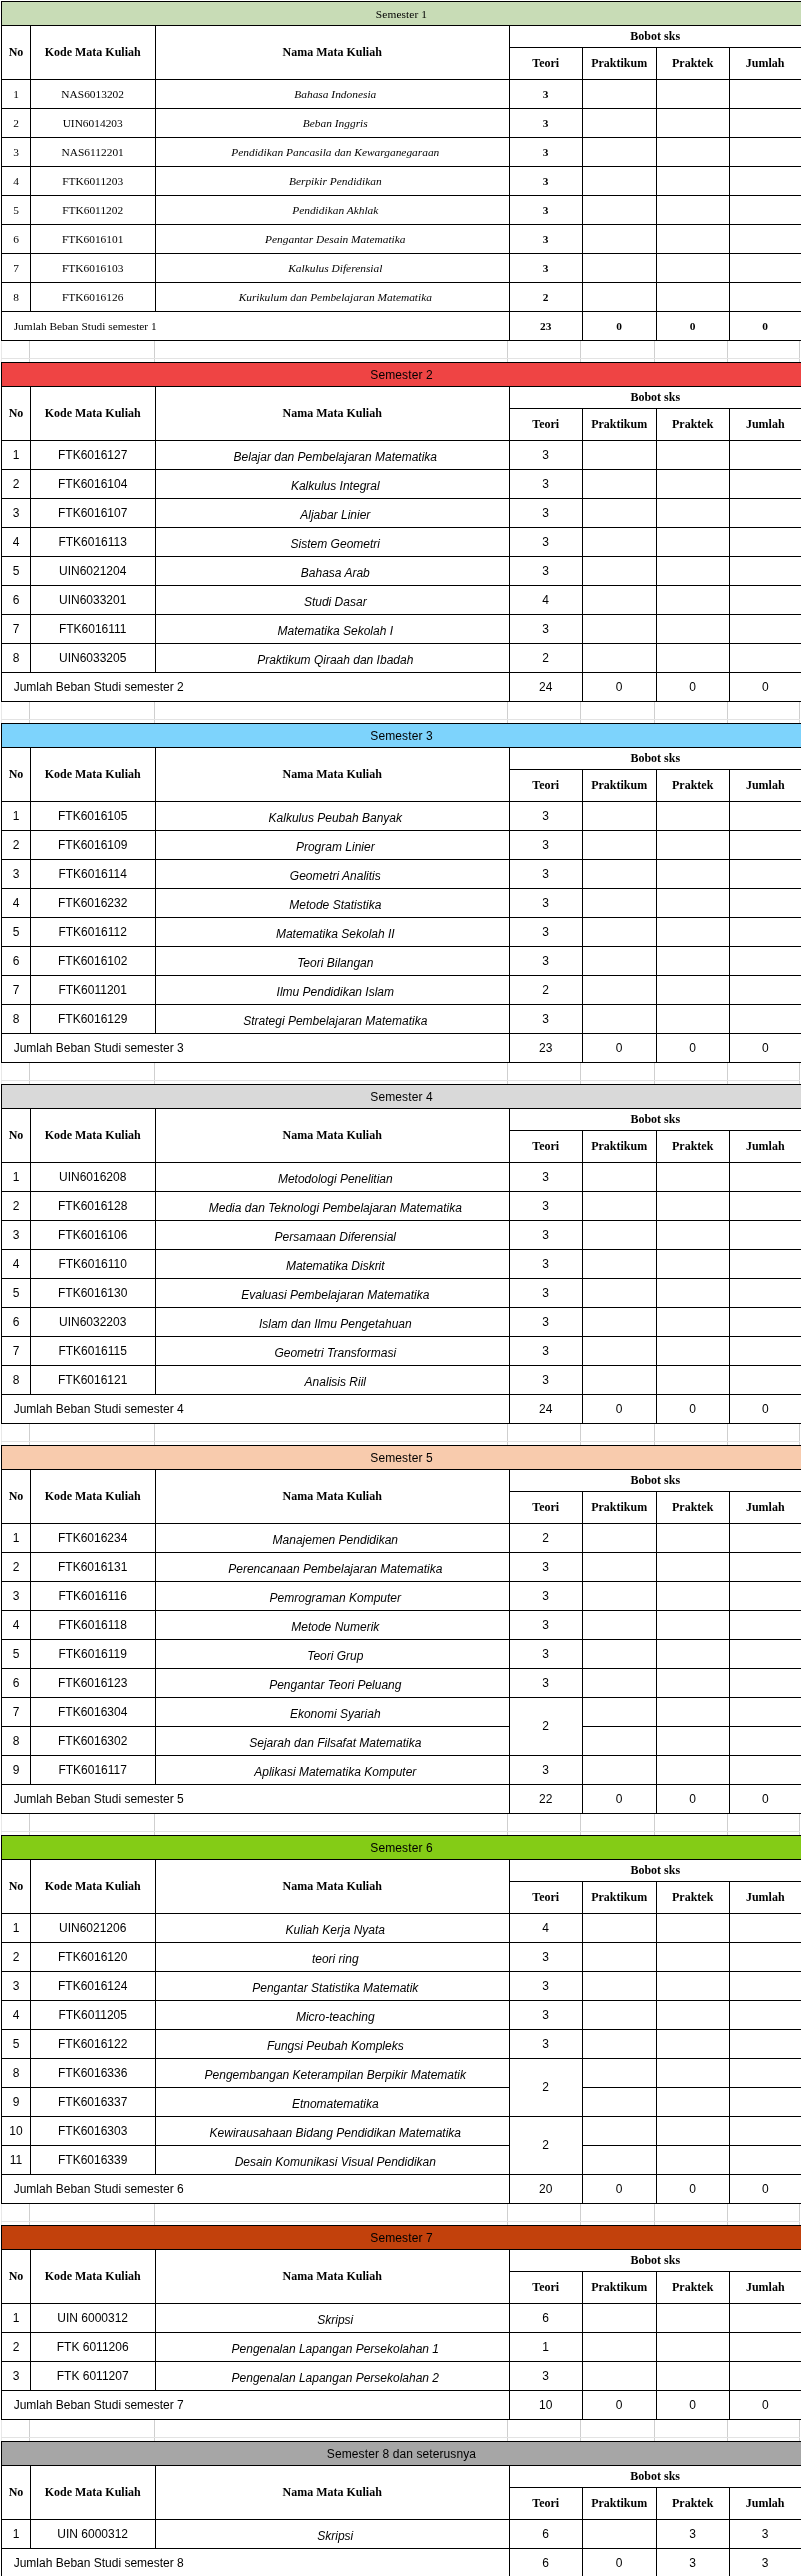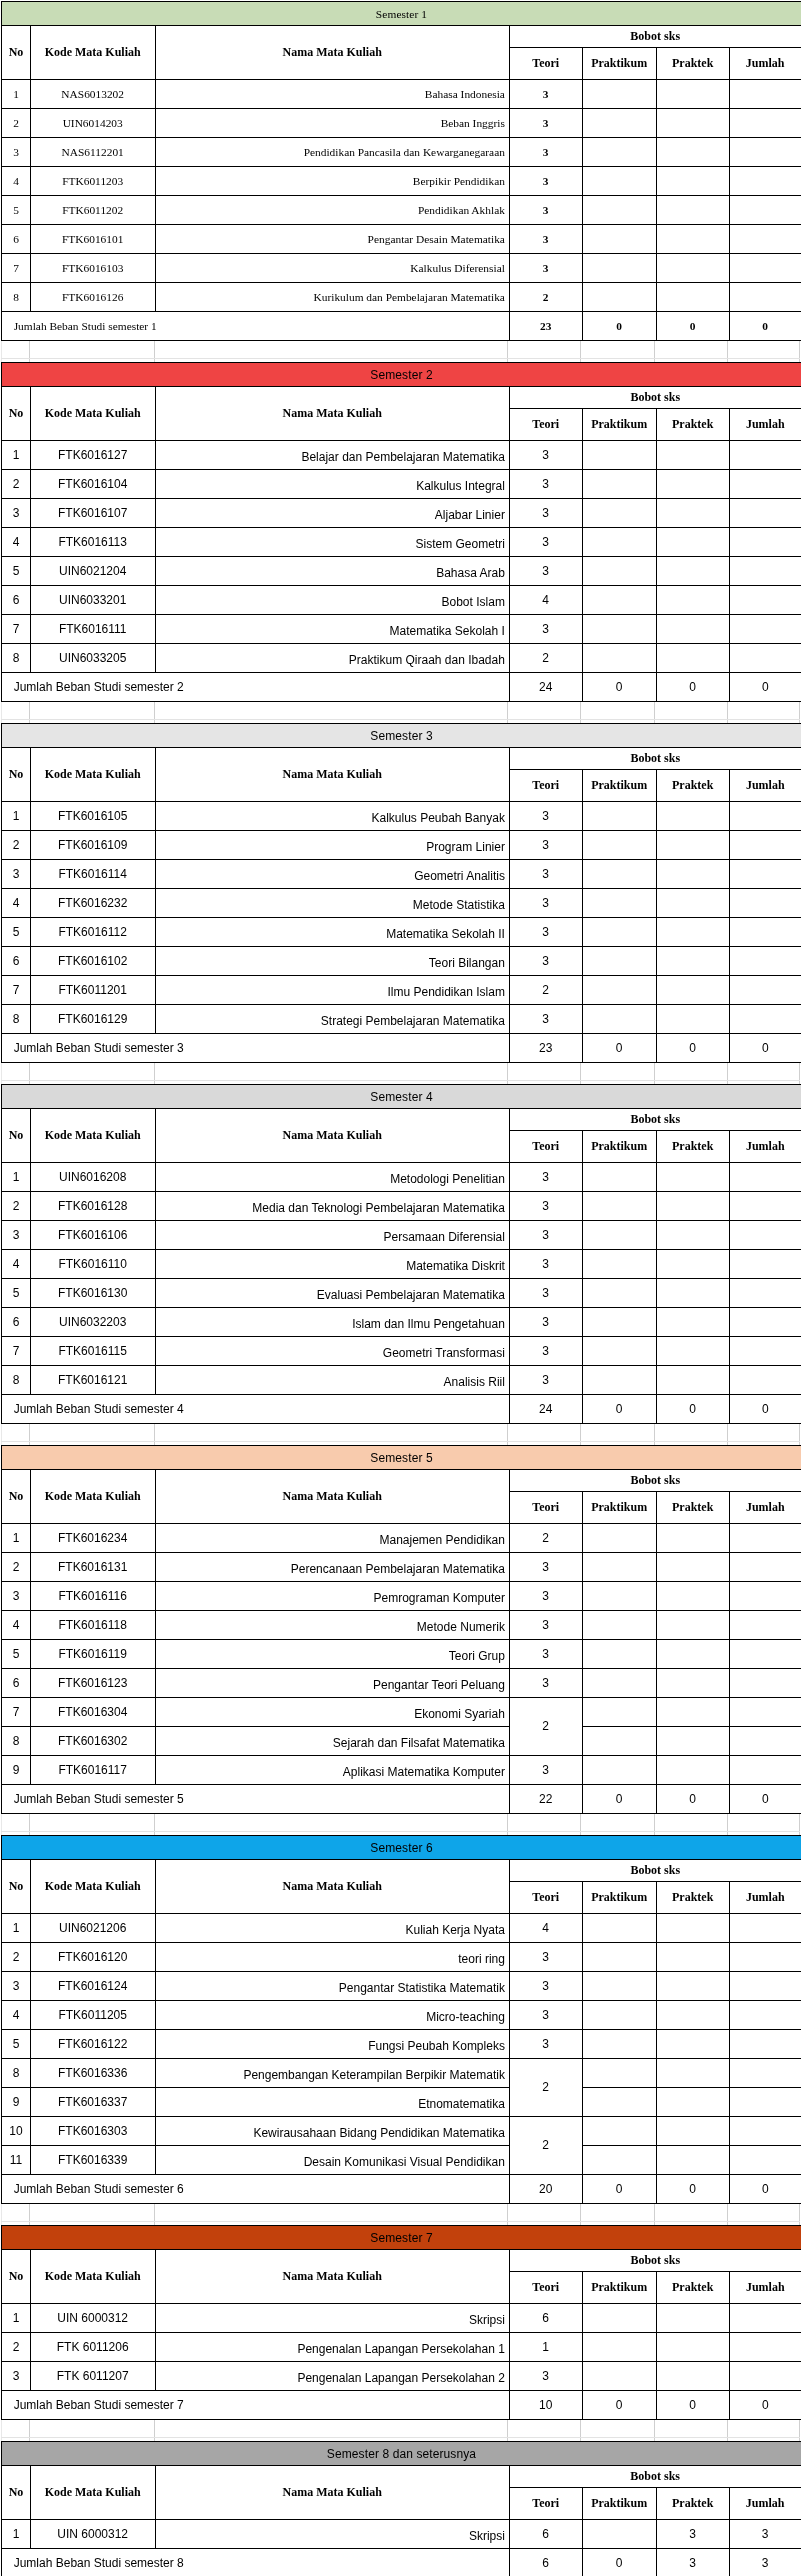--- a/index.html
+++ b/index.html
@@ -13,21 +13,21 @@
   td.band{text-align:center;vertical-align:middle;
     font:400 13.3px "Liberation Sans","DejaVu Sans",sans-serif;letter-spacing:0.1px;}
 
   tr.h1{height:21.5px;} tr.h2{height:32px;}
   th{font-family:"Liberation Serif","DejaVu Serif",serif;font-weight:bold;font-size:12px;
      text-align:center;vertical-align:middle;background:#fff;padding:0 1.3px;}
 
   tr.data{height:29px;} tr.total{height:29px;}
   td{background:#fff;}
   td.cno, td.ckode, td.cnum{text-align:center;vertical-align:middle;}
-  td.cname{text-align:right;vertical-align:middle;padding-left:10px;padding-right:3.8px;}
+  td.cname{text-align:center;vertical-align:middle;padding-left:10px;padding-right:3.8px;font-style:italic;}
 
   table.serif td{font-family:"Liberation Serif","DejaVu Serif",serif;font-size:11.4px;}
   table.sans  td{font-family:"Liberation Sans","DejaVu Sans",sans-serif;font-size:12px;}
   table.sans td.cname{vertical-align:bottom;padding-bottom:4.4px;}
   table.serif.bold-values td.cnum{font-weight:bold;}
 
   td.tlabel{text-align:left;vertical-align:middle;padding-left:11.4px;}
 
   .gap{position:relative;width:799px;height:21.5px;background:#fff;display:flex;}
   .gap i{display:block;height:100%;border-right:0.6px solid #cfcfcf;box-sizing:border-box;}
@@ -221,21 +221,21 @@
           <td class="ckode">UIN6021204</td>
           <td class="cname">Bahasa Arab</td>
           <td class="cnum">3</td>
           <td class="cnum"></td>
           <td class="cnum"></td>
           <td class="cnum"></td>
         </tr>
         <tr class="data">
           <td class="cno">6</td>
           <td class="ckode">UIN6033201</td>
-          <td class="cname">Bobot Islam</td>
+          <td class="cname">Studi Dasar</td>
           <td class="cnum">4</td>
           <td class="cnum"></td>
           <td class="cnum"></td>
           <td class="cnum"></td>
         </tr>
         <tr class="data">
           <td class="cno">7</td>
           <td class="ckode">FTK6016111</td>
           <td class="cname">Matematika Sekolah I</td>
           <td class="cnum">3</td>
@@ -275,21 +275,21 @@
         <col style="width:28.4px">
         <col style="width:125px">
         <col style="width:354px">
         <col style="width:73px">
         <col style="width:74px">
         <col style="width:73px">
         <col style="width:72px">
       </colgroup>
       <tbody>
         <tr class="band-row">
-          <td class="band" colspan="7" style="background:#e5e5e5">Semester 3</td>
+          <td class="band" colspan="7" style="background:#7dd3fc">Semester 3</td>
         </tr>
         <tr class="h1">
           <th rowspan="2">No</th>
           <th rowspan="2">Kode Mata Kuliah</th>
           <th rowspan="2">Nama Mata Kuliah</th>
           <th colspan="4">Bobot sks</th>
         </tr>
         <tr class="h2">
           <th>Teori</th>
           <th>Praktikum</th>
@@ -631,21 +631,21 @@
         <col style="width:28.4px">
         <col style="width:125px">
         <col style="width:354px">
         <col style="width:73px">
         <col style="width:74px">
         <col style="width:73px">
         <col style="width:72px">
       </colgroup>
       <tbody>
         <tr class="band-row">
-          <td class="band" colspan="7" style="background:#0ea5e9">Semester 6</td>
+          <td class="band" colspan="7" style="background:#84cc16">Semester 6</td>
         </tr>
         <tr class="h1">
           <th rowspan="2">No</th>
           <th rowspan="2">Kode Mata Kuliah</th>
           <th rowspan="2">Nama Mata Kuliah</th>
           <th colspan="4">Bobot sks</th>
         </tr>
         <tr class="h2">
           <th>Teori</th>
           <th>Praktikum</th>

